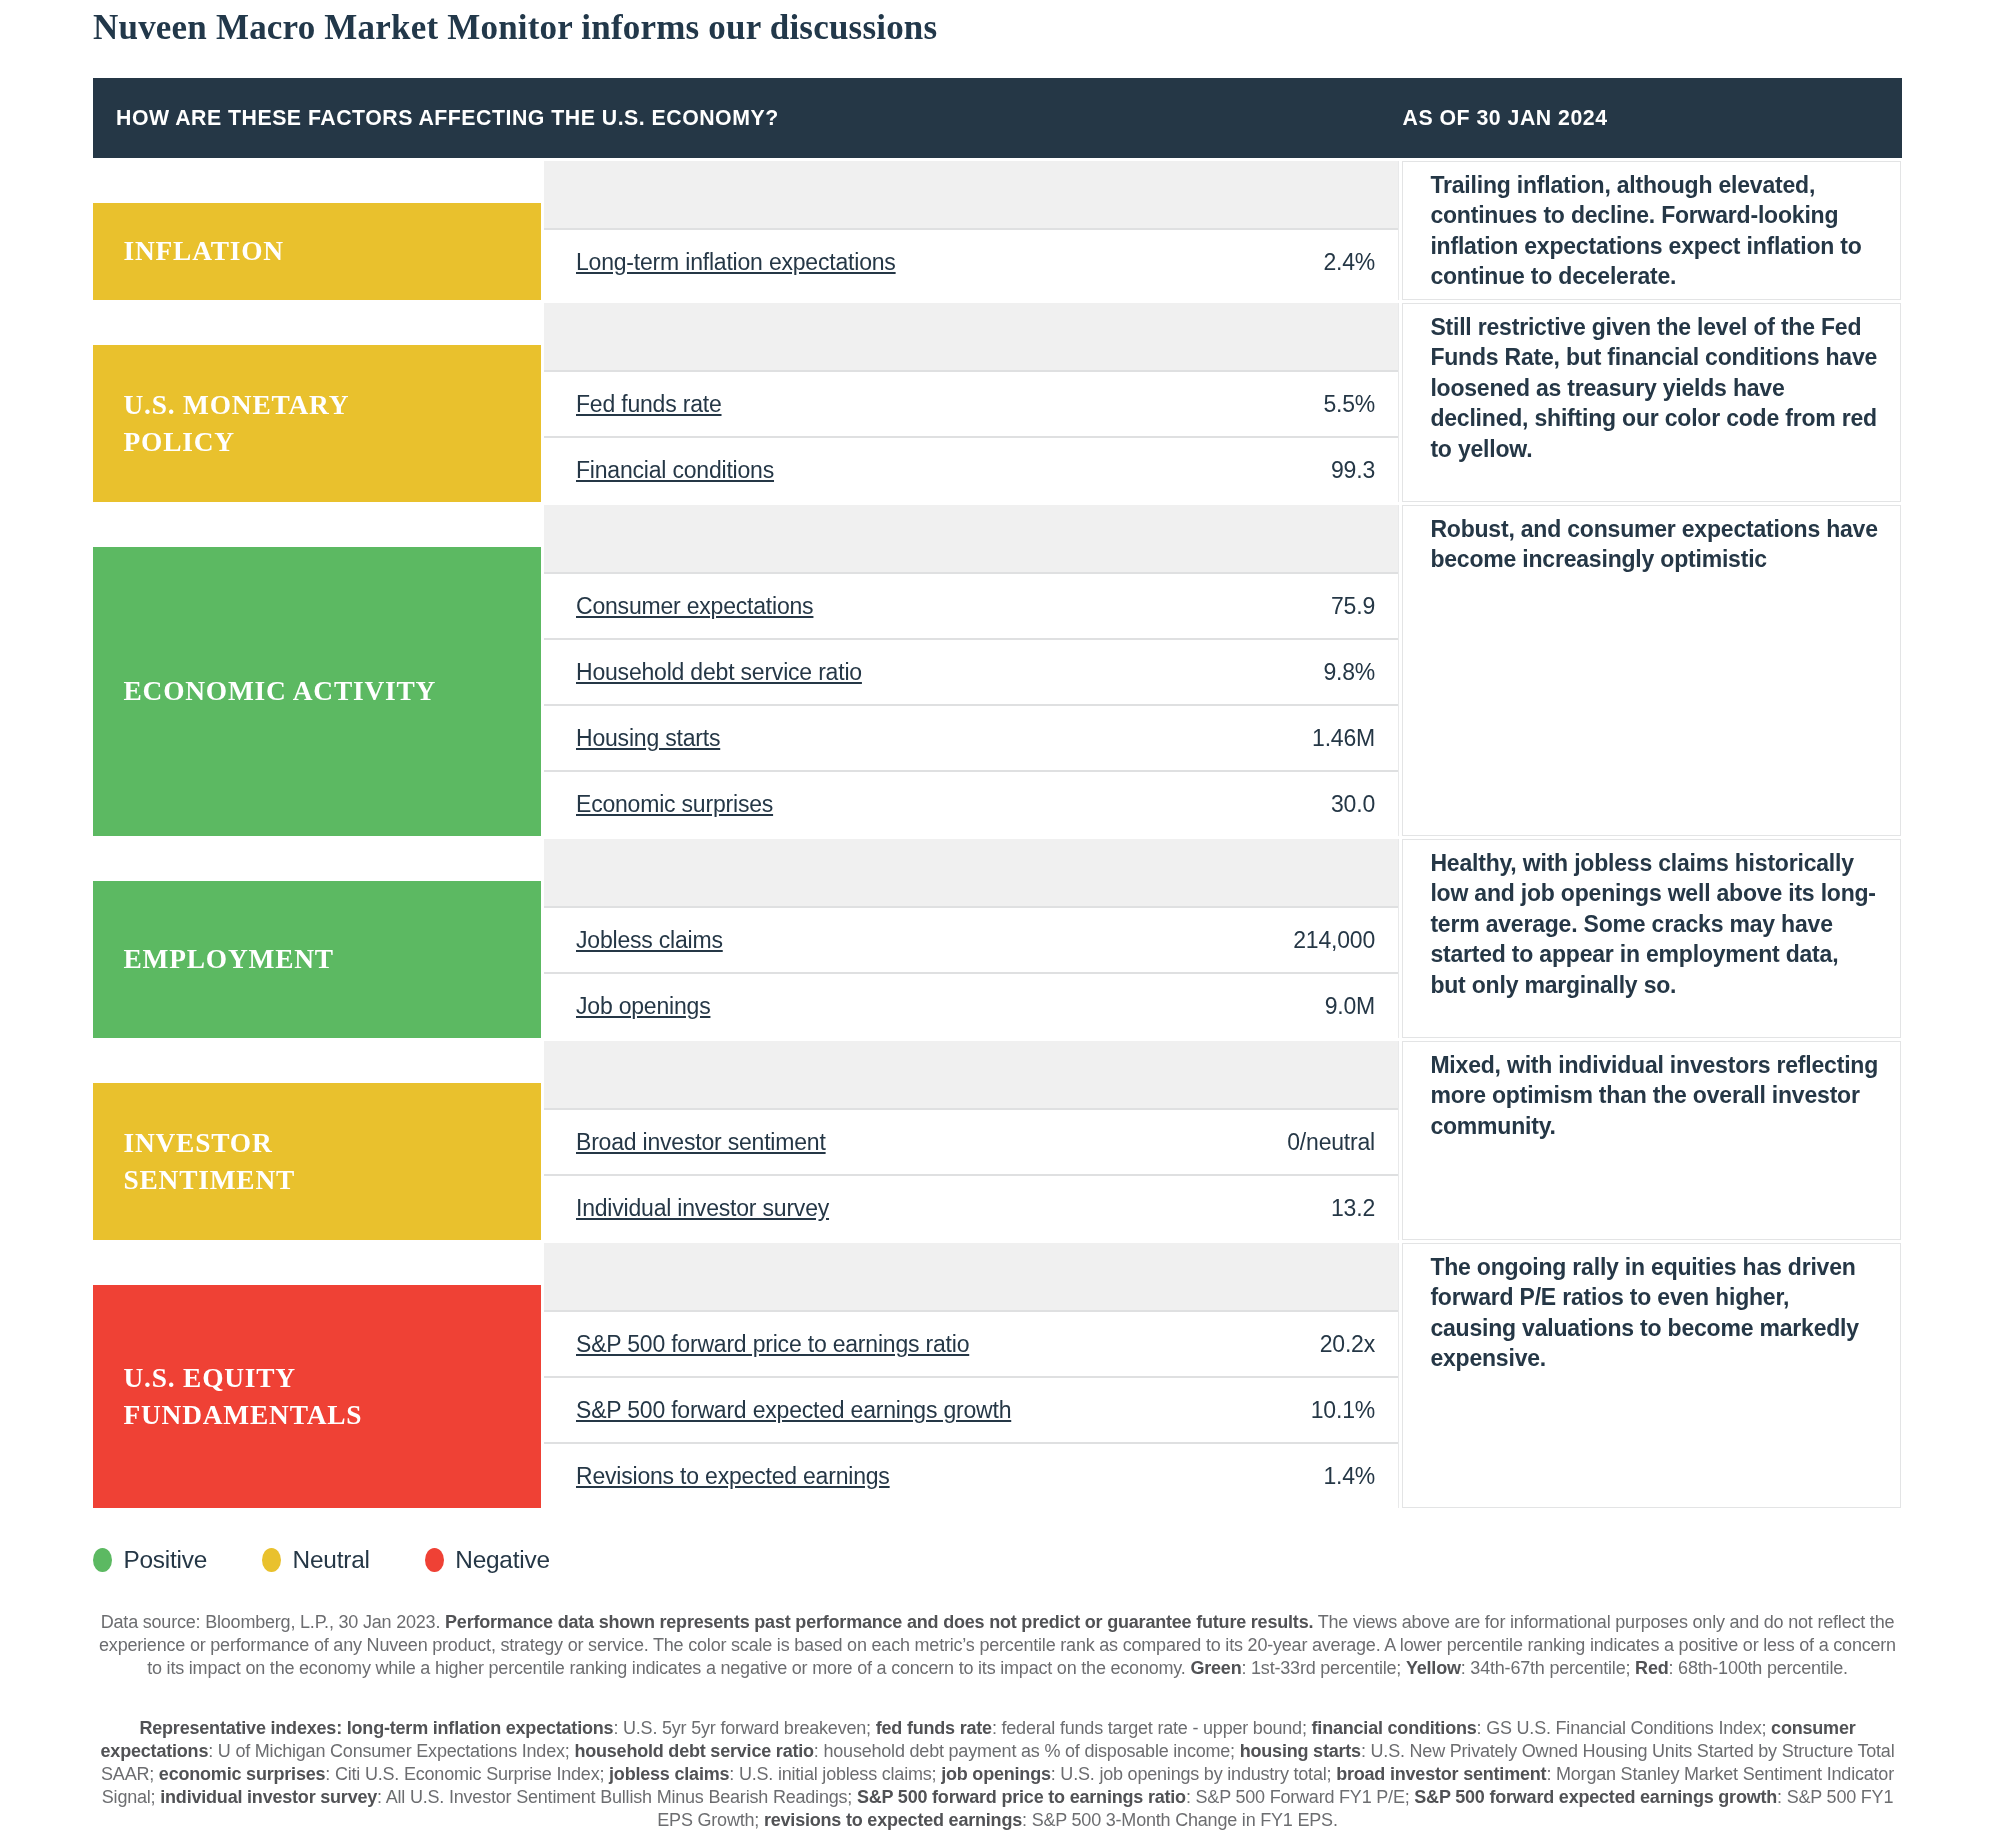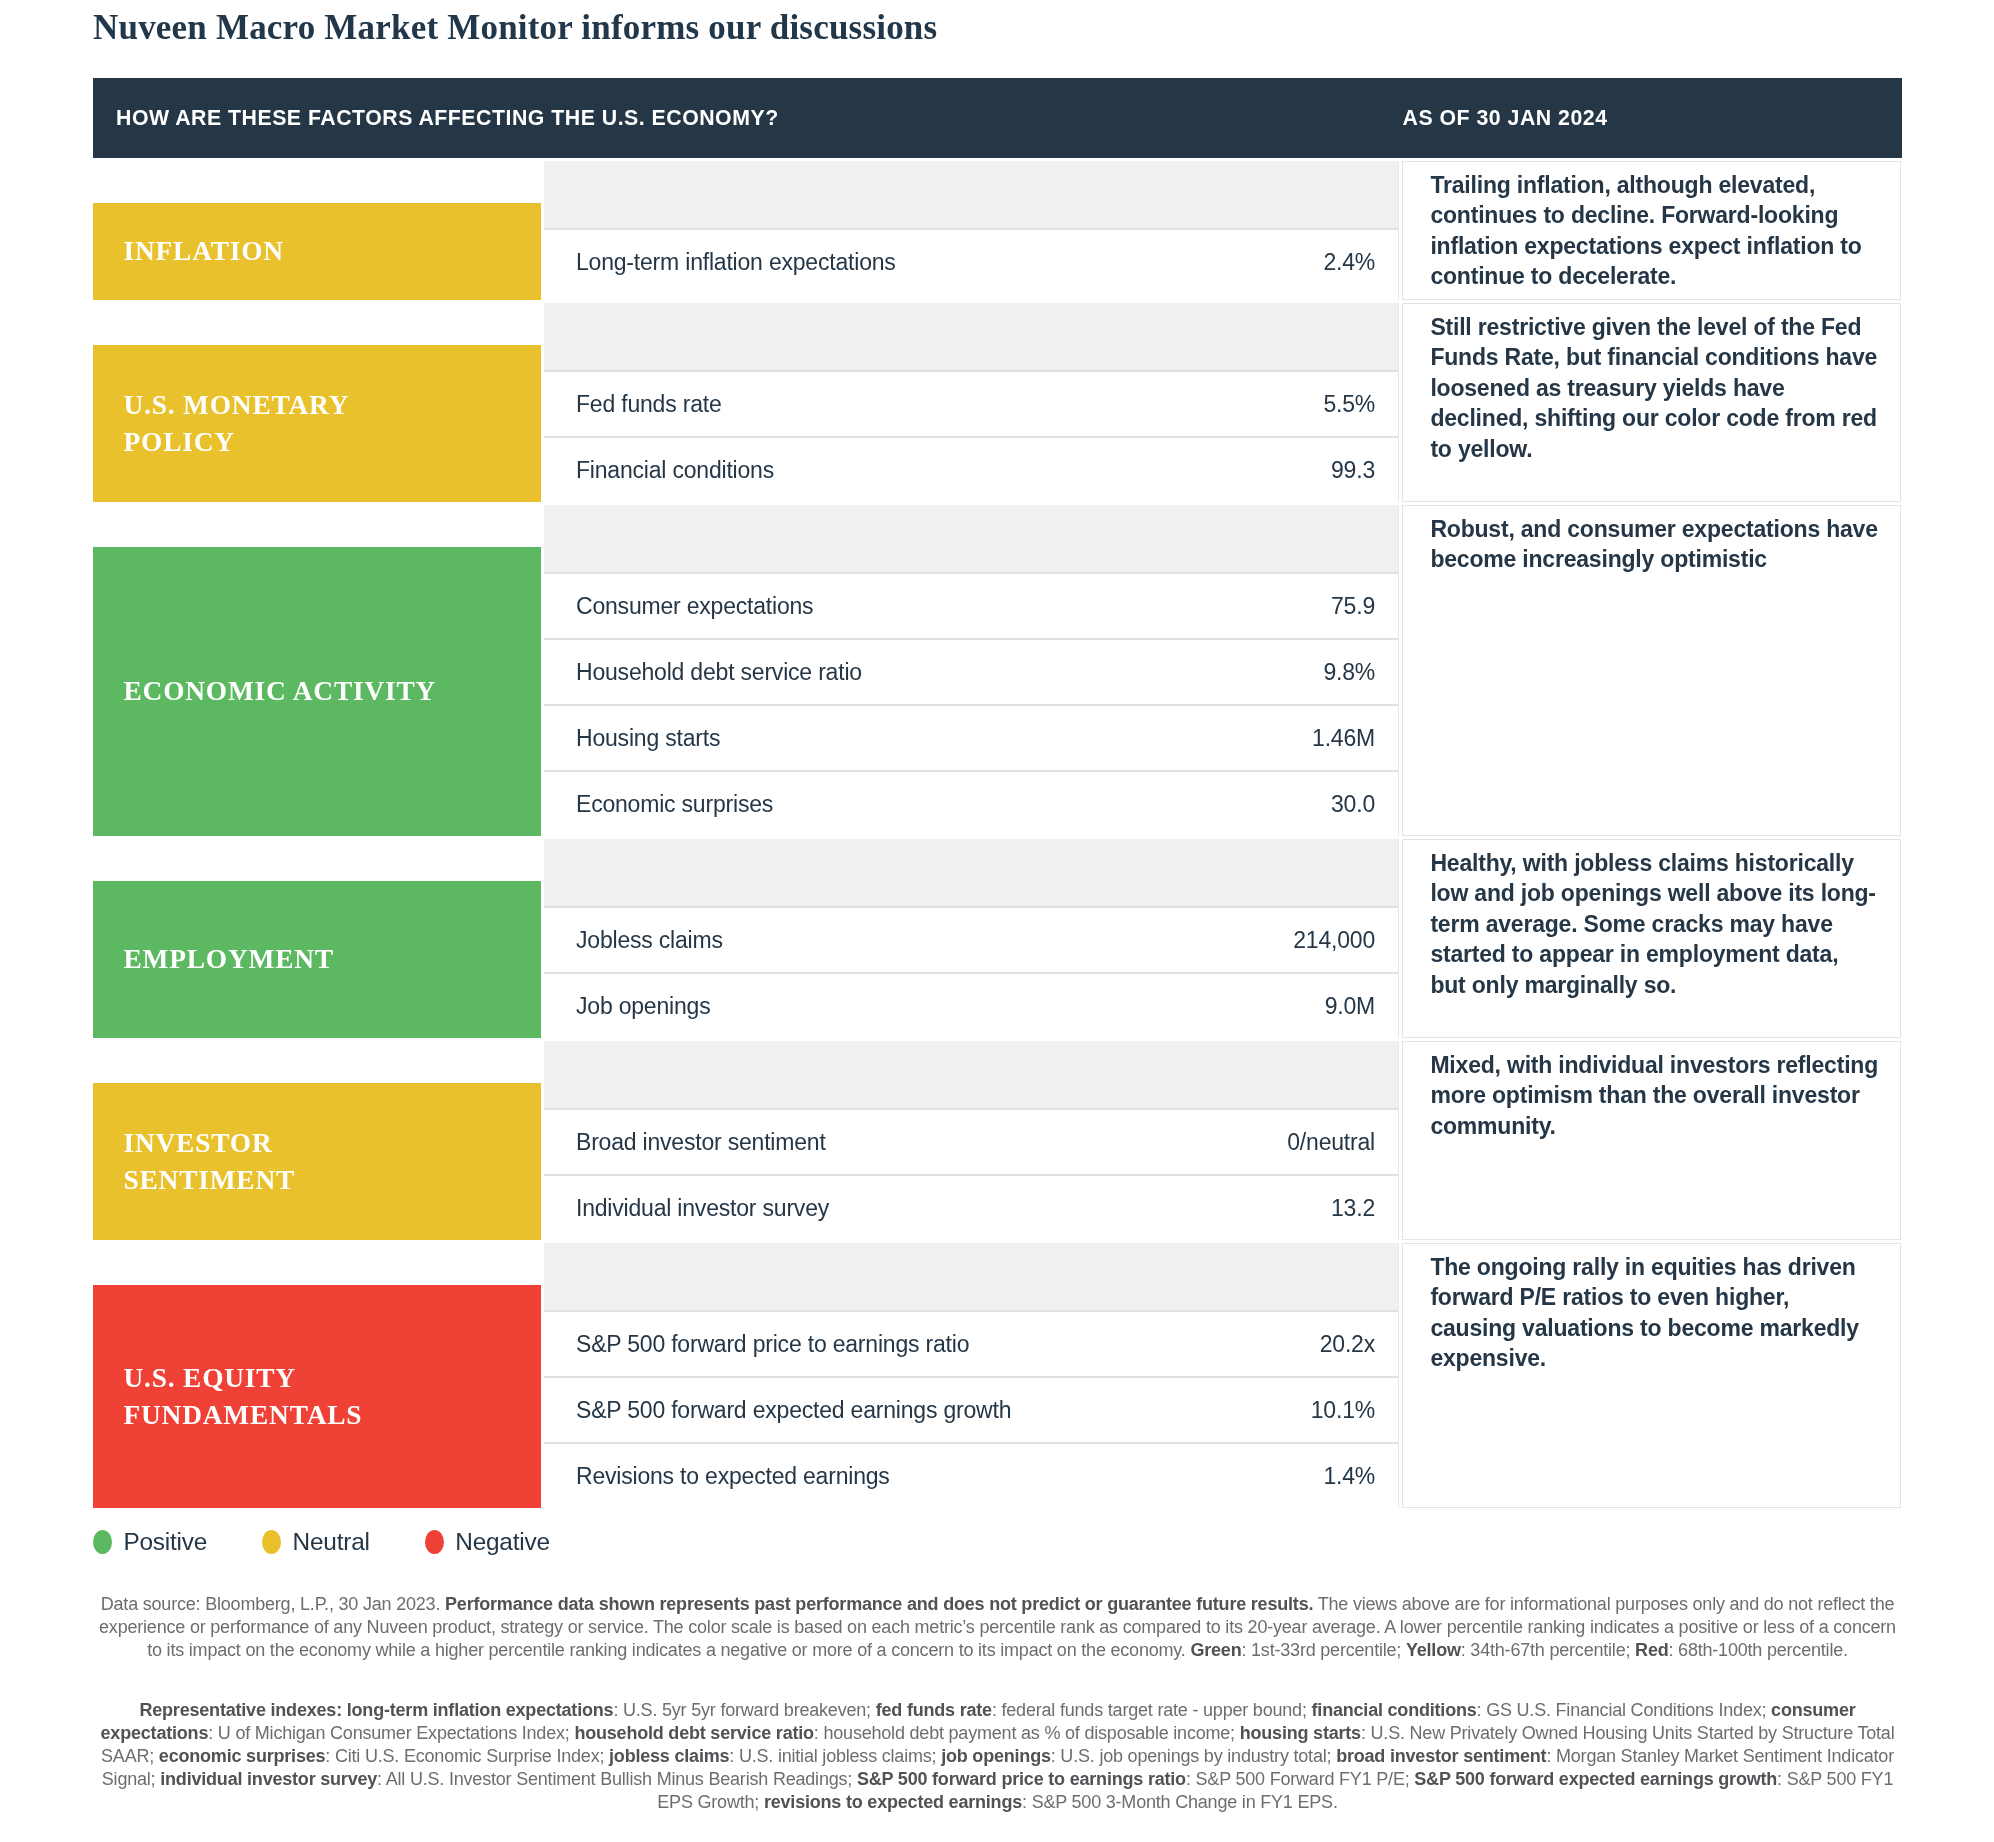--- a/index.html
+++ b/index.html
@@ -37,31 +37,31 @@
   .neutral  { background:var(--neutral);  }
   .negative { background:var(--negative); }
 
   .metrics { background:#ffffff; border-right:1.5px solid #e8e9ea; }
   .spacer  { height:67px; background:#f0f0f0; }
   .metric-row {
     height:66px; border-top:2.3px solid #dfe0e1;
     display:flex; align-items:center; justify-content:space-between;
     padding:0 23px 0 32px; font-size:23px; letter-spacing:-0.2px;
   }
-  .m-label { text-align:left; }
+  .m-label { text-align:left;text-decoration:underline; }
   .m-value { text-align:right; white-space:nowrap; }
 
   .comment {
     background:#ffffff; border:1.5px solid #e3e4e5;
     display:flex; align-items:flex-start; padding:7.6px 21.3px 7.6px 27.4px;font-weight:bold;
   }
   .comment p { margin:0; font-size:23px; line-height:30.5px; letter-spacing:-0.2px; }
 
   
-  .legend { display:flex; align-items:center; gap:55px; margin-top:20px;text-align:center; }
+  .legend { display:flex; align-items:center; gap:55px; margin-top:38px;text-align:center; }
   .legend-item { display:flex; align-items:center; gap:11.4px; }
   .dot { width:19px; height:24.4px; border-radius:50%; flex:0 0 auto; }
   .legend-label { font-size:24.4px; letter-spacing:-0.2px; }
 
   
   .footnote {
     color:#6c6d70; font-size:18px; line-height:23px;
     margin:37px 0 0 0; letter-spacing:-0.2px; text-align:center;
   }
   .footnote b { color:#515255; font-weight:700; }

